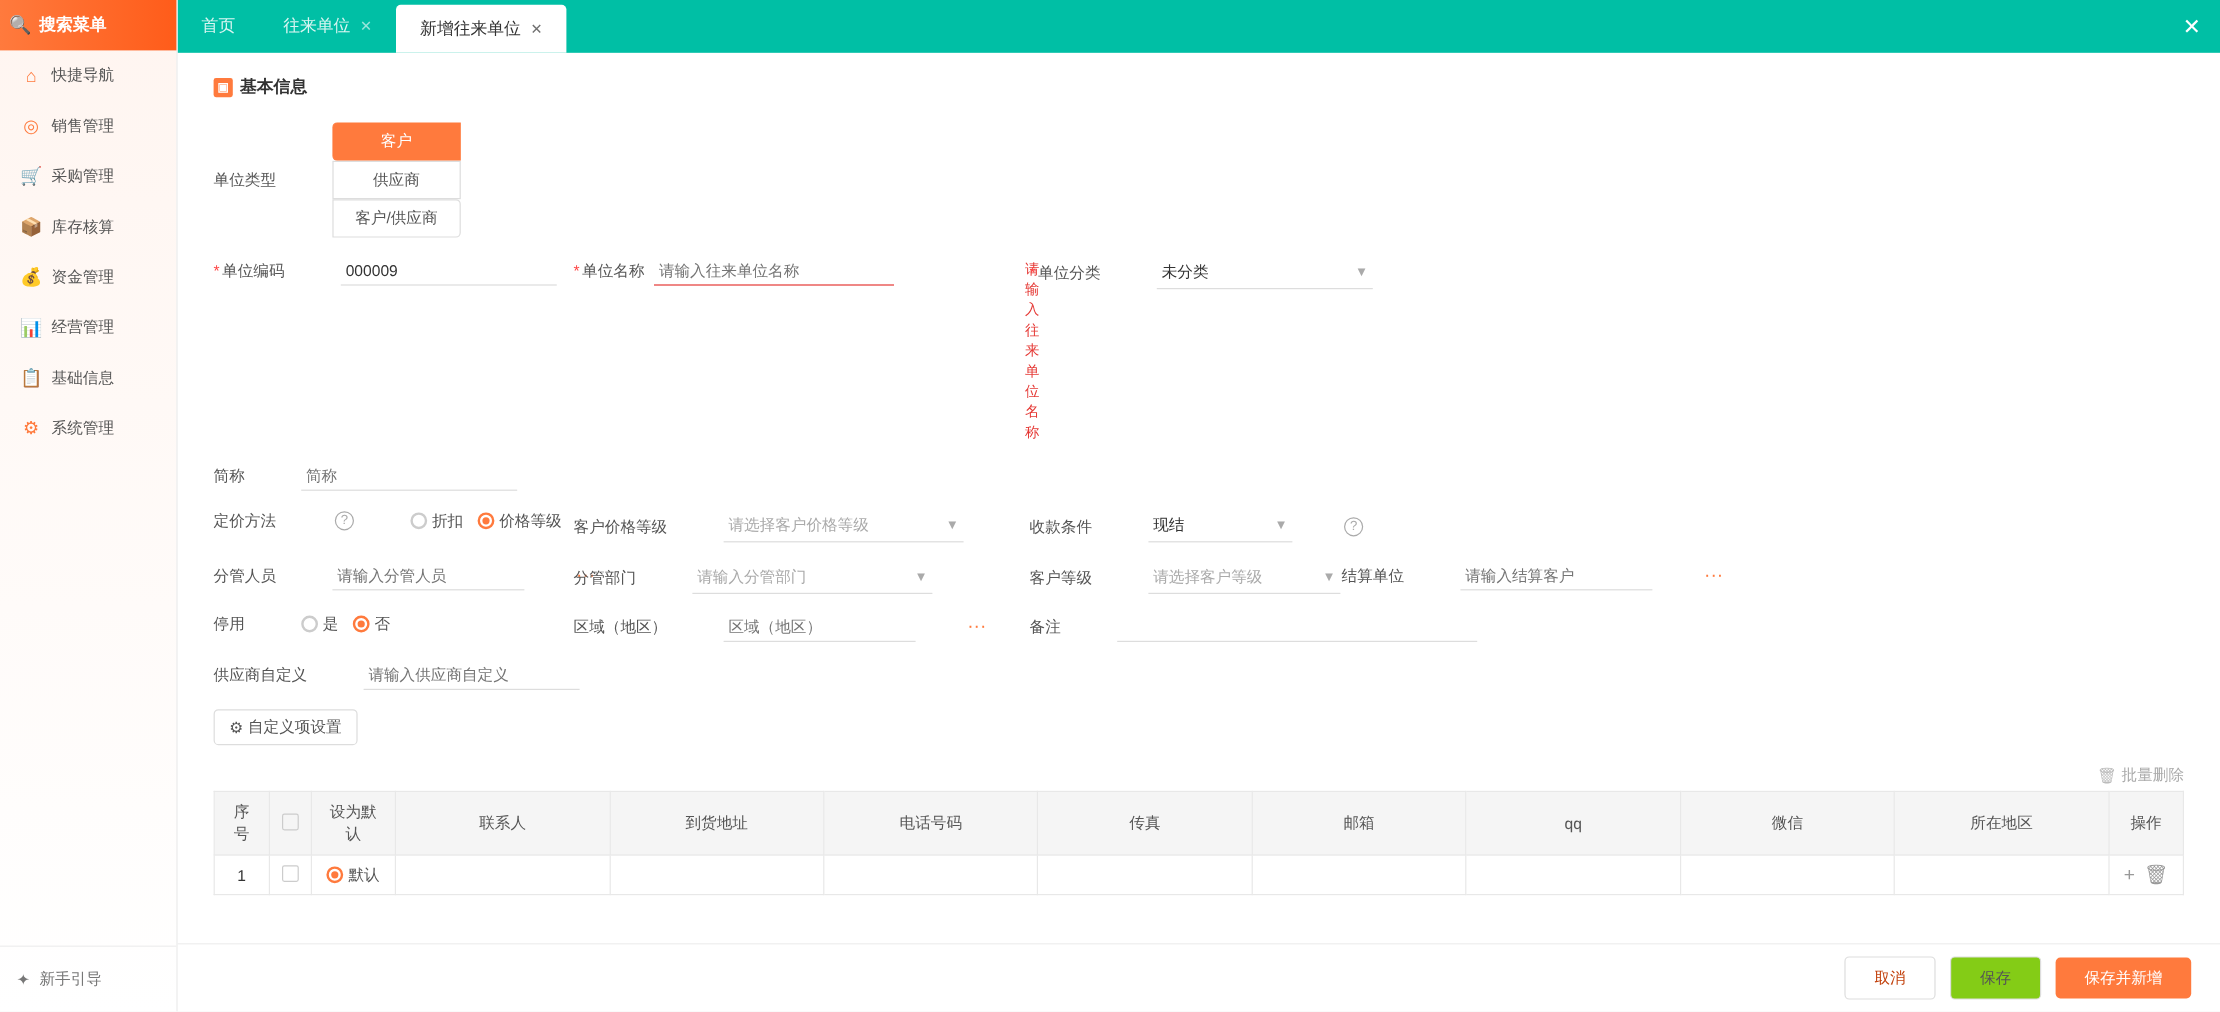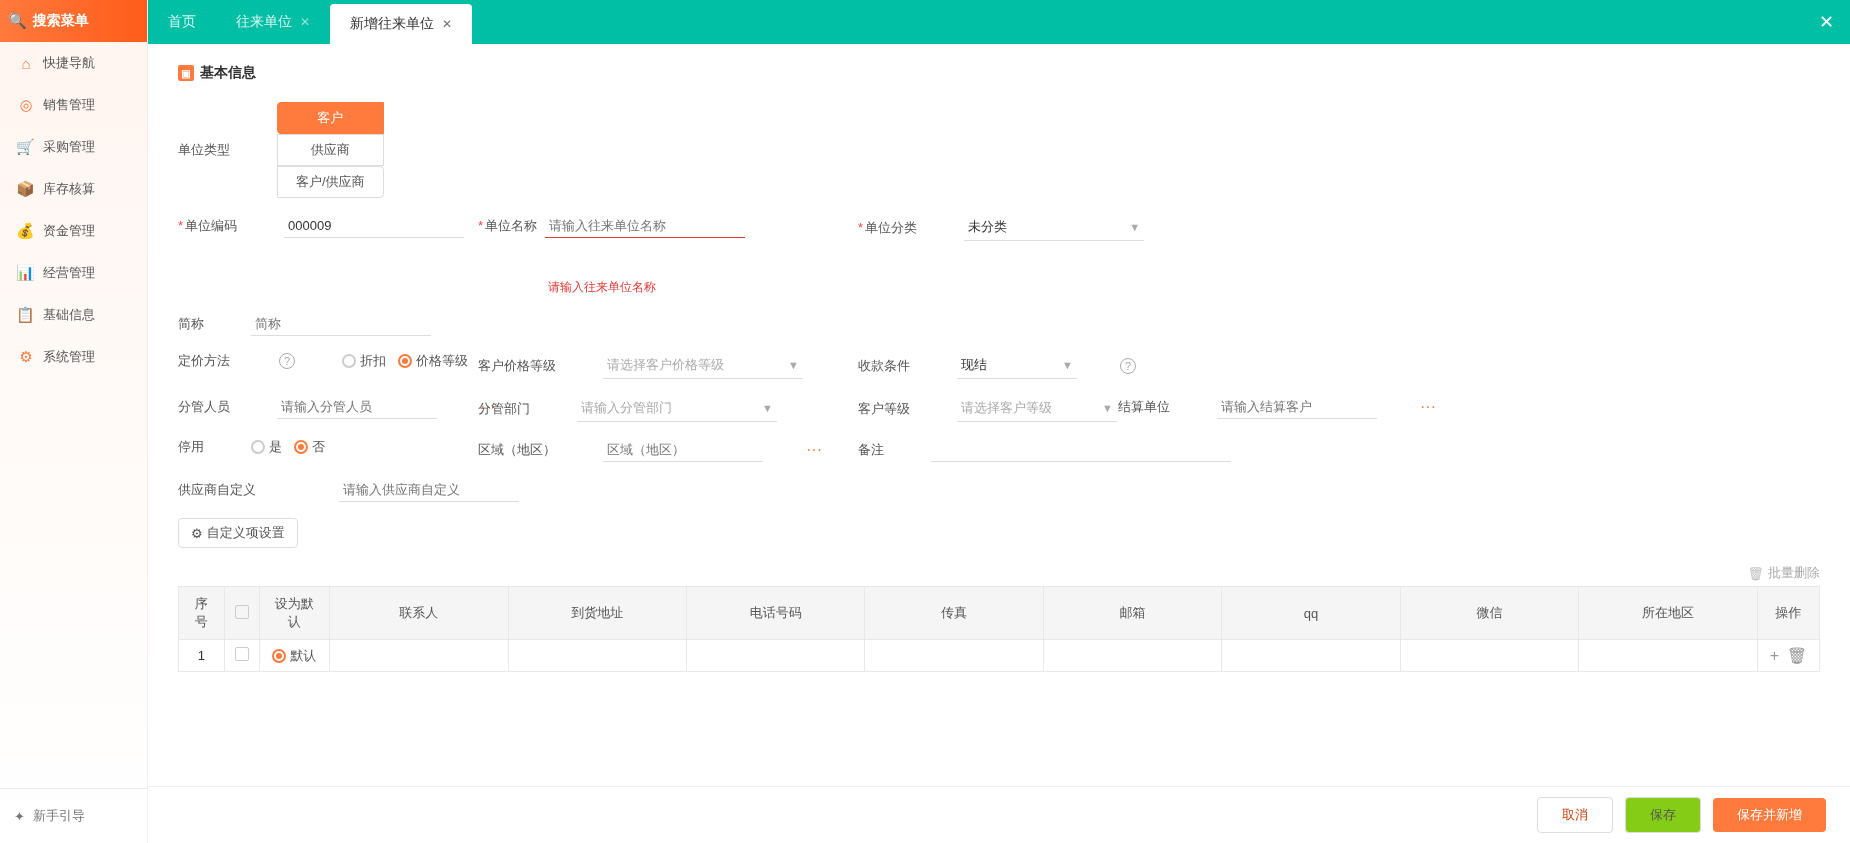--- a/index.html
+++ b/index.html
@@ -465,21 +465,21 @@
           <button class="unit-type-btn">客户/供应商</button>
         </div>
       </div>
     </div>
 
     <div class="form-row">
       <div class="form-field" style="flex:0 0 300px;">
         <span class="form-label required">单位编码</span>
         <input class="form-input" type="text" value="000009" style="width: 180px;">
       </div>
-      <div class="form-field" style="flex:0 0 380px; flex-direction:column; align-items:flex-start;">
+      <div class="form-field" style="flex:0 0 380px; flex-direction:row; align-items:flex-start;">
         <div style="display:flex; align-items:center;">
           <span class="form-label required">单位名称</span>
           <input class="form-input error" type="text" placeholder="请输入往来单位名称" style="width: 200px;">
         </div>
         <div class="error-msg" style="margin-left:70px;">请输入往来单位名称</div>
       </div>
       <div class="form-field" style="flex:0 0 auto;">
         <span class="form-label required">单位分类</span>
         <div class="form-select has-value" style="min-width:180px;">
           <span class="select-text">未分类</span>
@@ -576,21 +576,21 @@
       </div>
       <div class="form-field" style="flex:1; align-items:center;">
         <span class="form-label">备注</span>
         <input class="form-input" type="text" style="width: 300px;">
       </div>
     </div>
 
     <div class="form-row">
       <div class="form-field" style="flex:0 0 300px; align-items:center;">
         <span class="form-label">供应商自定义</span>
-        <input class="form-input" type="text" placeholder="请输入供应商自定义" style="width: 180px; margin-left: 36px;">
+        <input class="form-input" type="text" placeholder="请输入供应商自定义" style="width: 180px;">
       </div>
     </div>
 
     <div style="margin-top:10px; margin-bottom:6px;">
       <button class="custom-settings-btn">
         <span>⚙</span>
         <span>自定义项设置</span>
       </button>
     </div>
 

